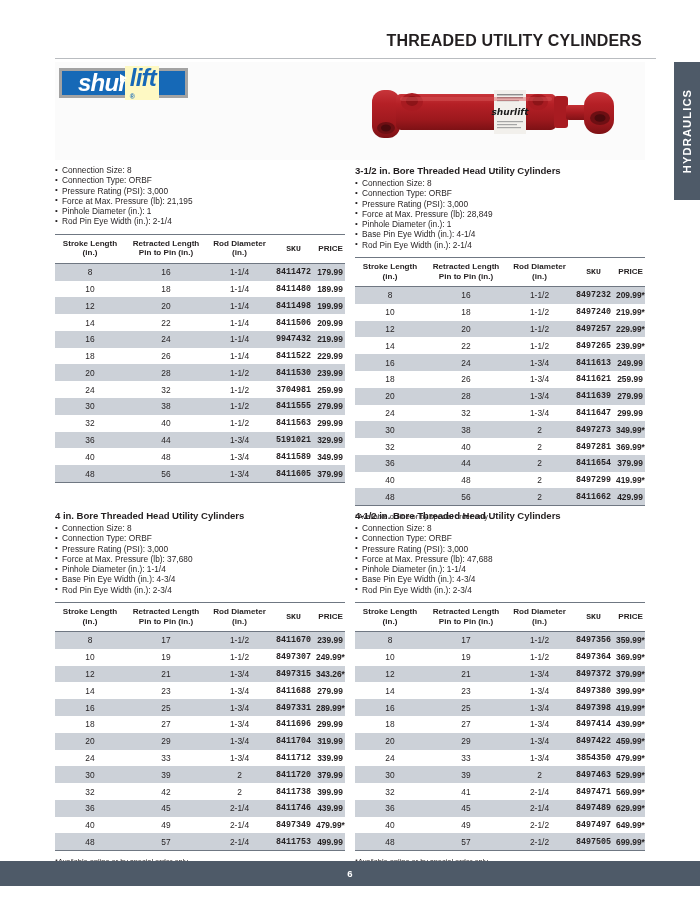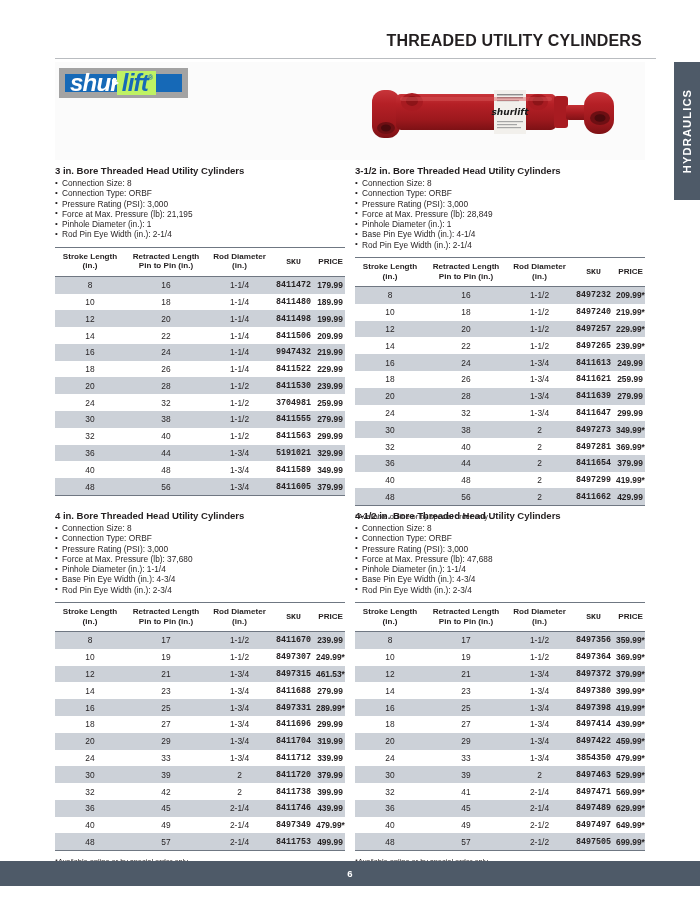--- a/index.html
+++ b/index.html
@@ -60,38 +60,38 @@
     width: 590px; height: 98px;
     background: #fbfbfb;
   }
 
   
   .logo {
     position: absolute;
     left: 59px; top: 68px;
     width: 129px; height: 30px;
     background: #1669b7;
-    border: 6px solid #a3a3a3;
+    border: 3px solid #a3a3a3;
     display: flex; align-items: center;
-    padding: 0 5px;
+    padding: 0 16px;
   }
   .logo .shur {
     color: #ffffff;
     font-size: 24px;
     font-weight: bold;
     font-style: italic;
     letter-spacing: -0.8px;
     line-height: 1;
   }
   .logo .liftbox {
-    background: #bef264;
+    background: #fef9c3;
     margin-left: -2px;
     padding: 0 3px 0 5px;
     position: relative;
-    display: flex; align-items: center;
+    display: flex; align-items: center; flex-direction: column;
   }
   .logo .lift {
     color: #1669b7;
     font-size: 24px;
     font-weight: bold;
     font-style: italic;
     letter-spacing: -0.8px;
     line-height: 1;
   }
   .logo .reg {
@@ -271,21 +271,20 @@
 
       <rect x="218" y="14" width="30" height="42" rx="14" fill="url(#redbody)"></rect>
       <ellipse cx="234" cy="40" rx="10" ry="7" fill="#6d0f13"></ellipse>
       <ellipse cx="234" cy="40" rx="5.5" ry="3.8" fill="#4b0a0d"></ellipse>
 
       <rect x="34" y="19" width="152" height="4" rx="2" fill="#d9585c" opacity="0.45"></rect>
     </svg>
   </div>
 
   <div class="section sec-tl">
-    <div class="sec-title">3 in. Bore Threaded Head Utility Cylinders</div>
     <ul class="spec-list">
         <li>Connection Size: 8</li>
         <li>Connection Type: ORBF</li>
         <li>Pressure Rating (PSI): 3,000</li>
         <li>Force at Max. Pressure (lb): 21,195</li>
         <li>Pinhole Diameter (in.): 1</li>
         <li>Rod Pin Eye Width (in.): 2-1/4</li>
       </ul>
     <table class="spec-table">
       <thead>
@@ -573,21 +572,21 @@
             <td class="col-b">19</td>
             <td class="col-c">1-1/2</td>
             <td class="col-d sku">8497307</td>
             <td class="col-e price">249.99*</td>
           </tr>
           <tr class="alt">
             <td class="col-a">12</td>
             <td class="col-b">21</td>
             <td class="col-c">1-3/4</td>
             <td class="col-d sku">8497315</td>
-            <td class="col-e price">461.53*</td>
+            <td class="col-e price">343.26*</td>
           </tr>
           <tr>
             <td class="col-a">14</td>
             <td class="col-b">23</td>
             <td class="col-c">1-3/4</td>
             <td class="col-d sku">8411688</td>
             <td class="col-e price">279.99</td>
           </tr>
           <tr class="alt">
             <td class="col-a">16</td>

